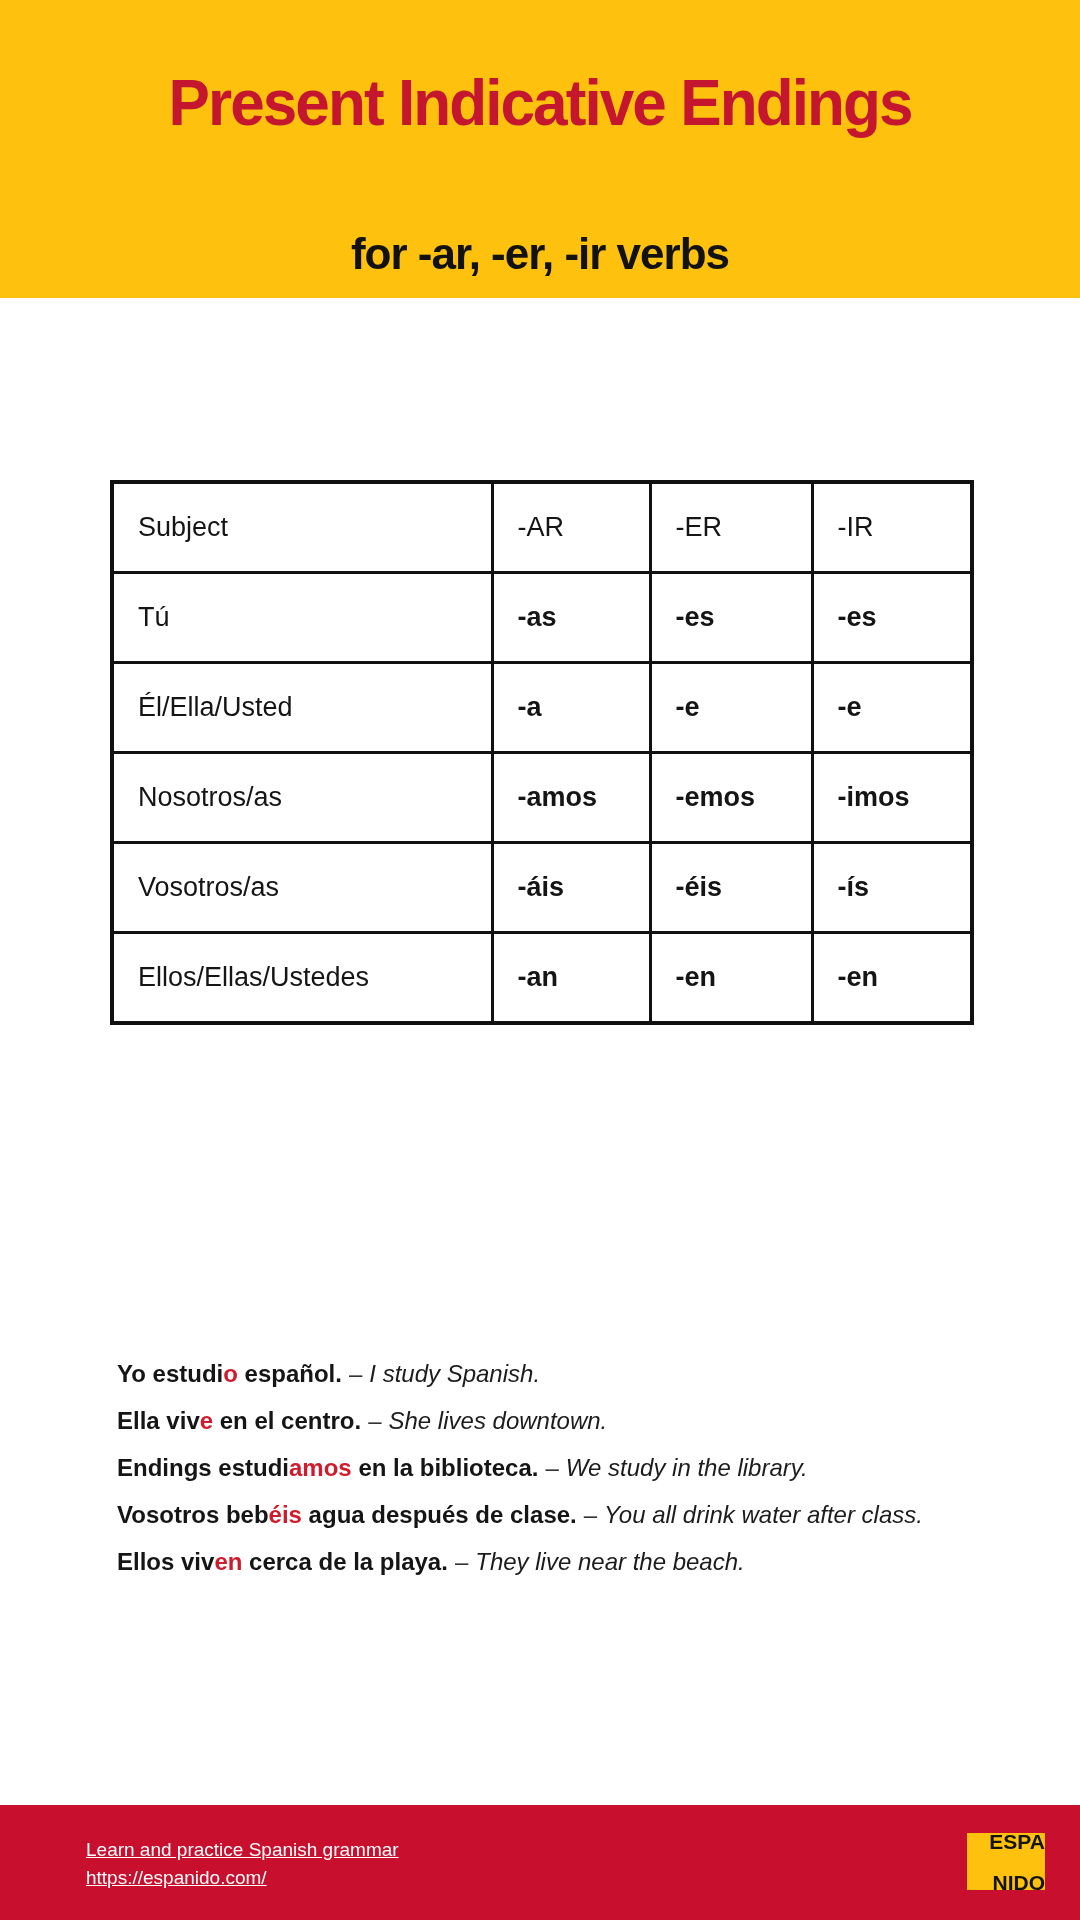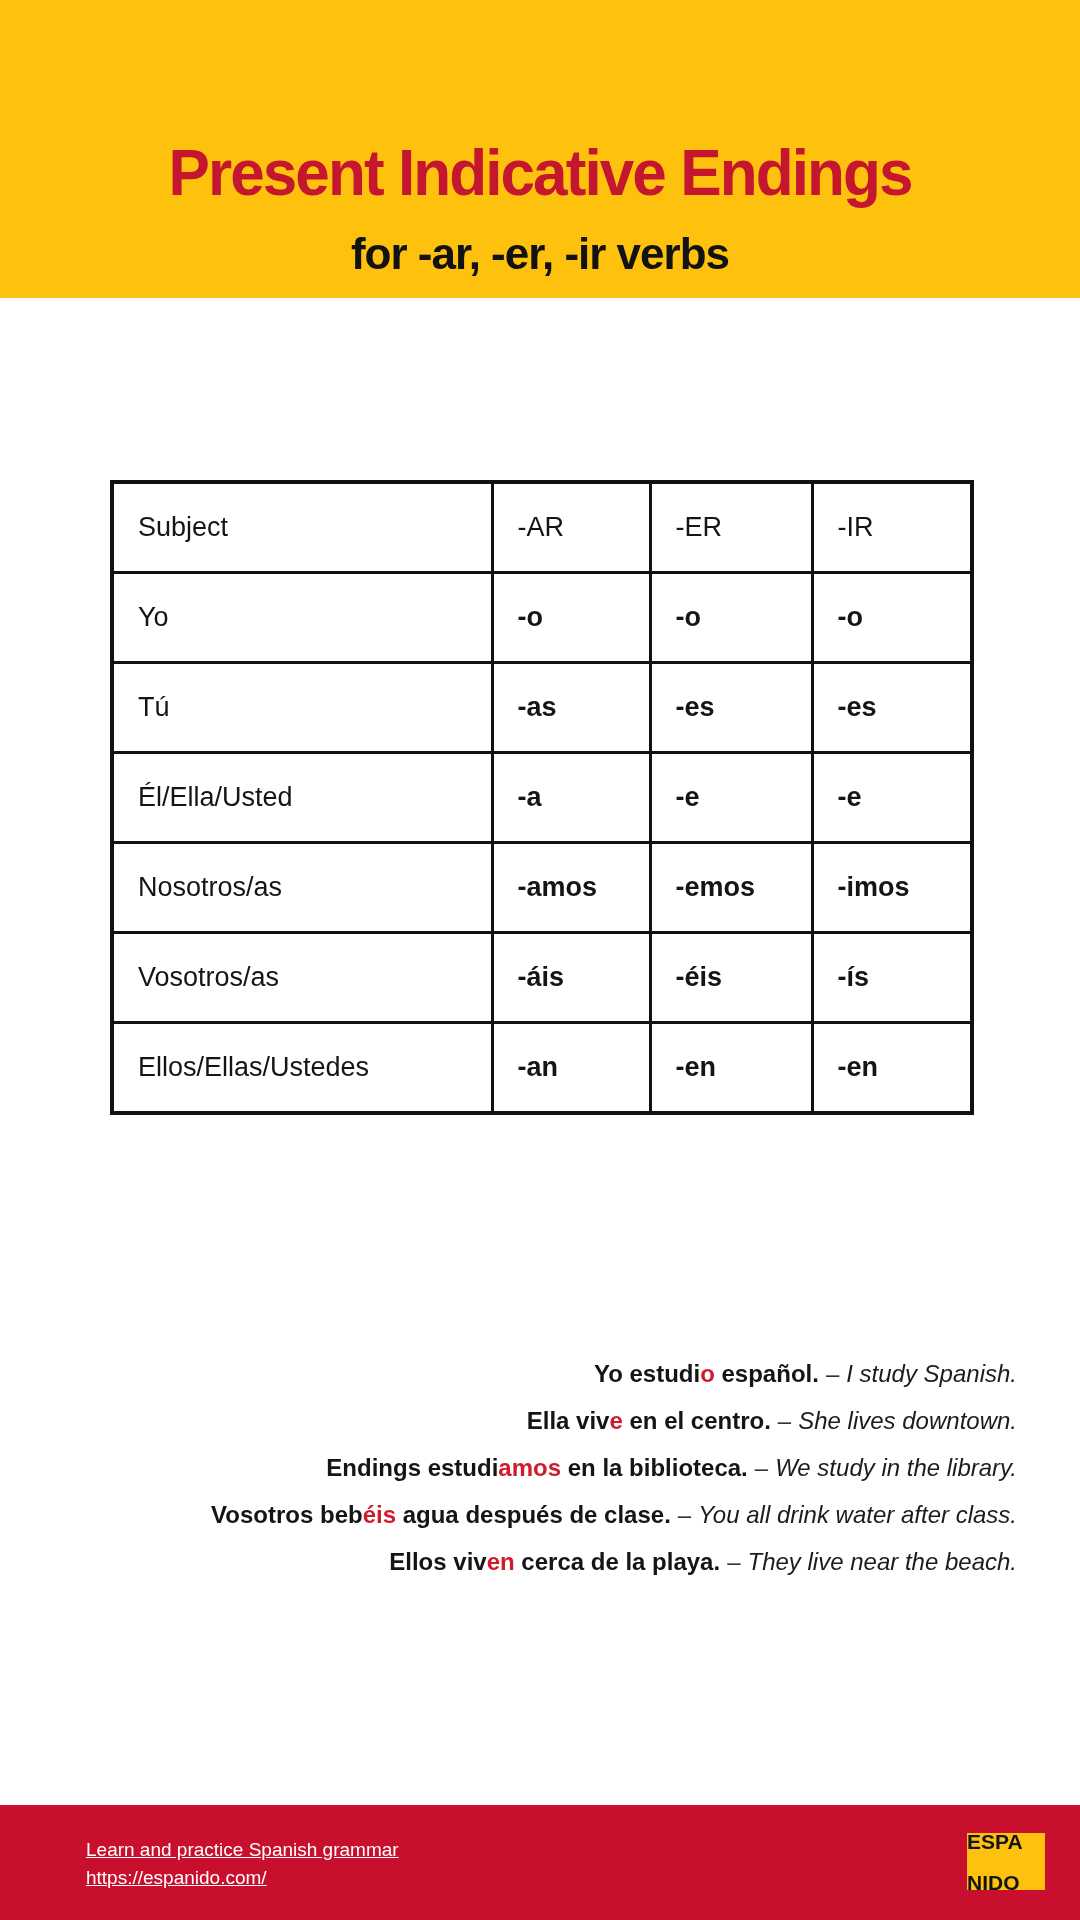--- a/index.html
+++ b/index.html
@@ -11,21 +11,21 @@
     color: #151515;
     overflow: hidden;
   }
 
   
   .top-band {
     position: absolute; left: 0; top: 0;
     width: 1080px; height: 298px;
     background: #FEC20E;
     display: flex; flex-direction: column;
-    align-items: center; justify-content: flex-end;
+    align-items: center; justify-content: space-between;
     padding-top: 66px; box-sizing: border-box;
     text-align: center;
   }
   .page-title {
     margin: 0;
     font-size: 64px; font-weight: 700;
     letter-spacing: -2px;
     line-height: 74px;
     color: #C51630;
     transform: scaleX(0.97);
@@ -57,21 +57,20 @@
     overflow: hidden;
   }
   .endings-table th { font-weight: 400; }
   td.subject-cell { font-weight: 400; }
   td.ending-cell  { font-weight: 700; }
 
   
   .examples {
     position: absolute; left: 117px; top: 1350px;
     width: 900px;
-    text-align: right;
   }
   .example {
     margin: 0;
     font-size: 24px;
     line-height: 47px;
     font-weight: 700;
     color: #151515;
     white-space: nowrap;
   }
   .example .hl { color: #CF1B2B; }
@@ -93,21 +92,21 @@
     font-size: 19px;
     line-height: 28px;
     text-decoration: underline;
     font-weight: 400;
   }
   .logo-box {
     position: absolute; left: 967px; top: 28px;
     width: 78px; height: 57px;
     background: #FEC20E;
     display: flex; flex-direction: column;
-    align-items: flex-start; justify-content: center; gap: 20px;
+    align-items: flex-end; justify-content: center; gap: 20px;
   }
   .logo-box span {
     display: block;
     font-size: 21px;
     font-weight: 800;
     line-height: 21px;
     letter-spacing: 0px;
     color: #141414;
   }
 </style>
@@ -128,26 +127,20 @@
   </colgroup>
   <thead>
     <tr>
       <th>Subject</th>
       <th>-AR</th>
       <th>-ER</th>
       <th>-IR</th>
     </tr>
   </thead>
   <tbody>
-    <tr>
-      <td class="subject-cell">Yo</td>
-      <td class="ending-cell">-o</td>
-      <td class="ending-cell">-o</td>
-      <td class="ending-cell">-o</td>
-    </tr>
     <tr>
       <td class="subject-cell">Tú</td>
       <td class="ending-cell">-as</td>
       <td class="ending-cell">-es</td>
       <td class="ending-cell">-es</td>
     </tr>
     <tr>
       <td class="subject-cell">Él/Ella/Usted</td>
       <td class="ending-cell">-a</td>
       <td class="ending-cell">-e</td>

